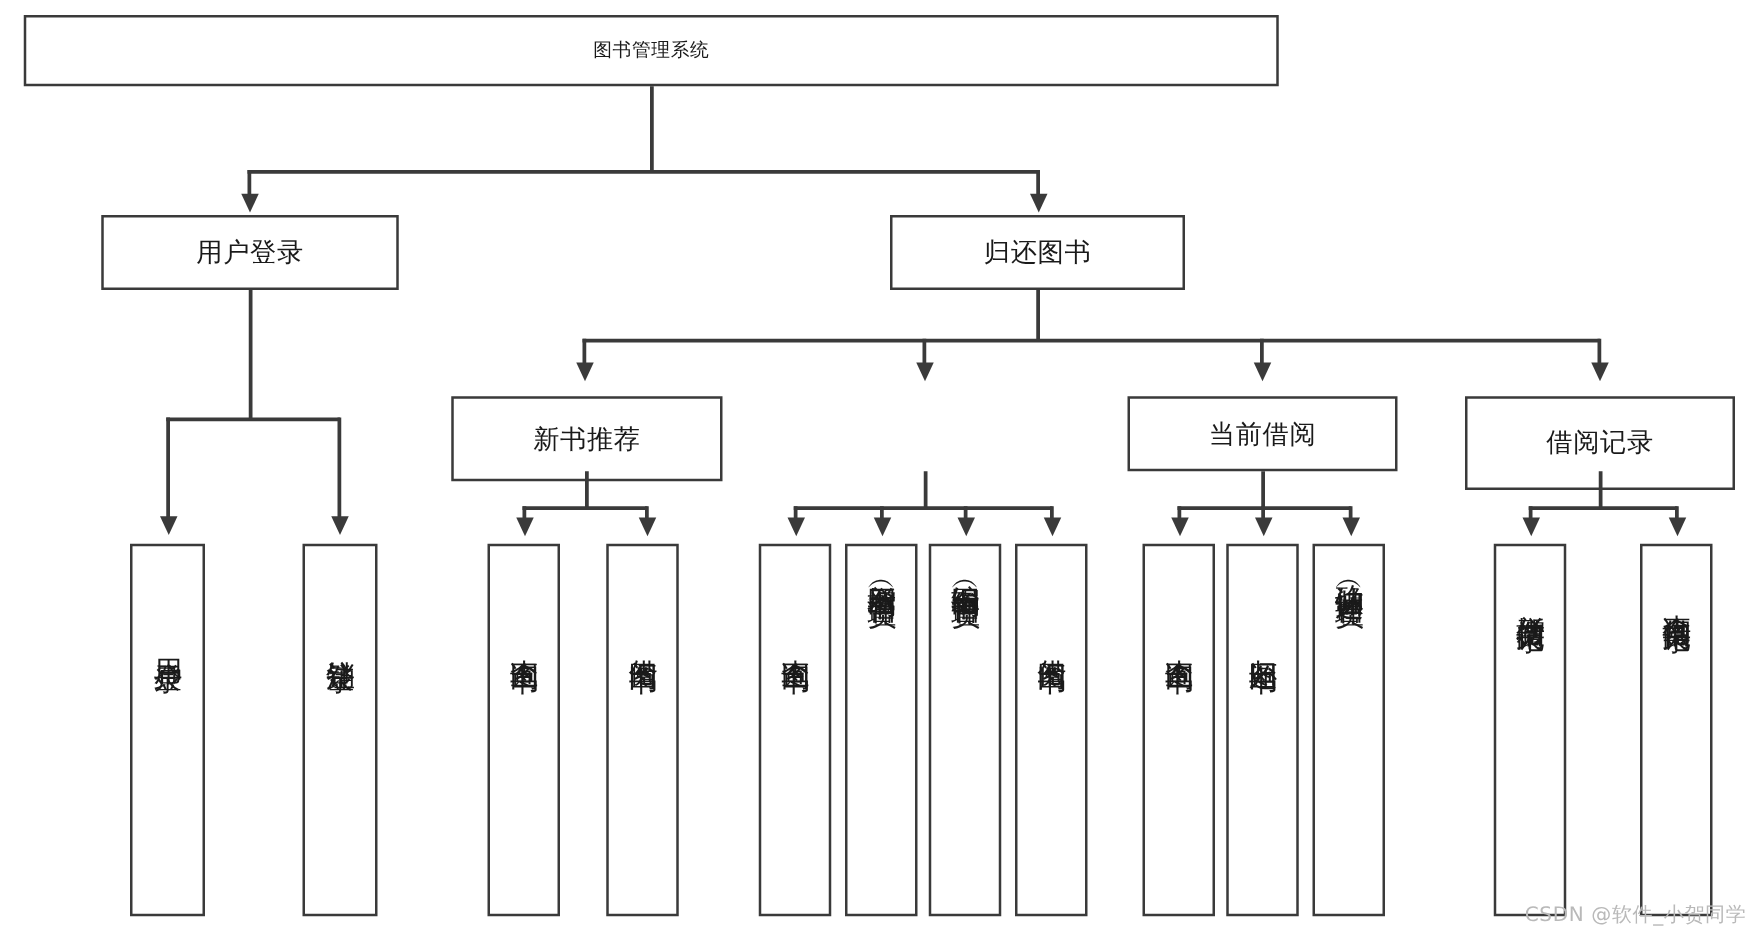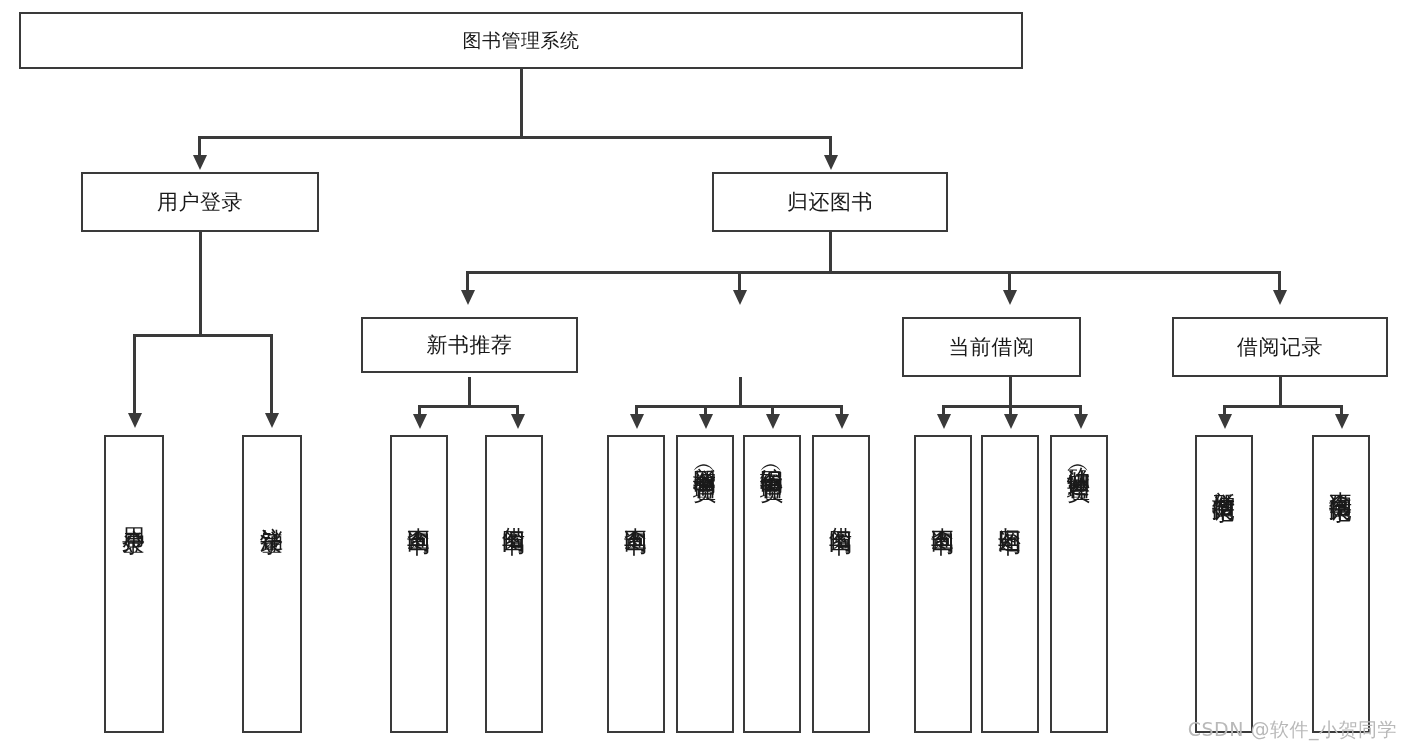--- a/index.html
+++ b/index.html
@@ -30,21 +30,21 @@
     display:block;
     line-height:1.18;
     letter-spacing:0.5px;
     color:#1a1a1a;
   }
   
   .node.horiz .lbl{
     font-size:21px;
     white-space:nowrap;
   }
-  .node.root .lbl{font-size:19px;}
+  .node.root .lbl{font-size:15px;}
   
   .node.vert{
     align-items:flex-start;
     justify-content:center;
     padding-top:14px;
   }
   .node.vert .lbl{
     writing-mode:vertical-rl;
     text-orientation:upright;
     font-size:23px;
@@ -65,21 +65,21 @@
     width:0;height:0;
     border-left:7px solid transparent;
     border-right:7px solid transparent;
     border-top:15px solid #3a3a3a;
   }
   
   #watermark{
     position:absolute;
     right:8px;
     bottom:4px;
-    font-size:19px;
+    font-size:16px;
     color:#b9b9b9;
     letter-spacing:0.5px;
     white-space:nowrap;
     user-select:none;
   }
 </style>
 </head>
 <body>
 
 <div id="canvas">
@@ -117,27 +117,27 @@
   <div class="ln h" style="left:466px;top:271px;width:814px;"></div>
   <div class="ln v" style="left:466px;top:271px;height:22px;"></div>
   <div class="arrow" style="left:461px;top:290px;"></div>
   <div class="ln v" style="left:738px;top:271px;height:22px;"></div>
   <div class="arrow" style="left:733px;top:290px;"></div>
   <div class="ln v" style="left:1008px;top:271px;height:22px;"></div>
   <div class="arrow" style="left:1003px;top:290px;"></div>
   <div class="ln v" style="left:1278px;top:271px;height:22px;"></div>
   <div class="arrow" style="left:1273px;top:290px;"></div>
 
-  <div class="node horiz" style="left:361px;top:317px;width:217px;height:56px;">
+  <div class="node horiz" style="left:361px;top:317px;width:217px;height:68px;">
     <span class="lbl">新书推荐</span>
   </div>
-  <div class="node horiz" style="left:902px;top:317px;width:179px;height:60px;">
+  <div class="node horiz" style="left:902px;top:317px;width:216px;height:60px;">
     <span class="lbl">当前借阅</span>
   </div>
-  <div class="node horiz" style="left:1172px;top:317px;width:216px;height:60px;">
+  <div class="node horiz" style="left:1172px;top:317px;width:216px;height:75px;">
     <span class="lbl">借阅记录</span>
   </div>
 
   <div class="ln v" style="left:468px;top:377px;height:30px;"></div>
   <div class="ln h" style="left:418px;top:405px;width:100px;"></div>
   <div class="ln v" style="left:418px;top:405px;height:12px;"></div>
   <div class="arrow" style="left:413px;top:414px;"></div>
   <div class="ln v" style="left:516px;top:405px;height:12px;"></div>
   <div class="arrow" style="left:511px;top:414px;"></div>
 

